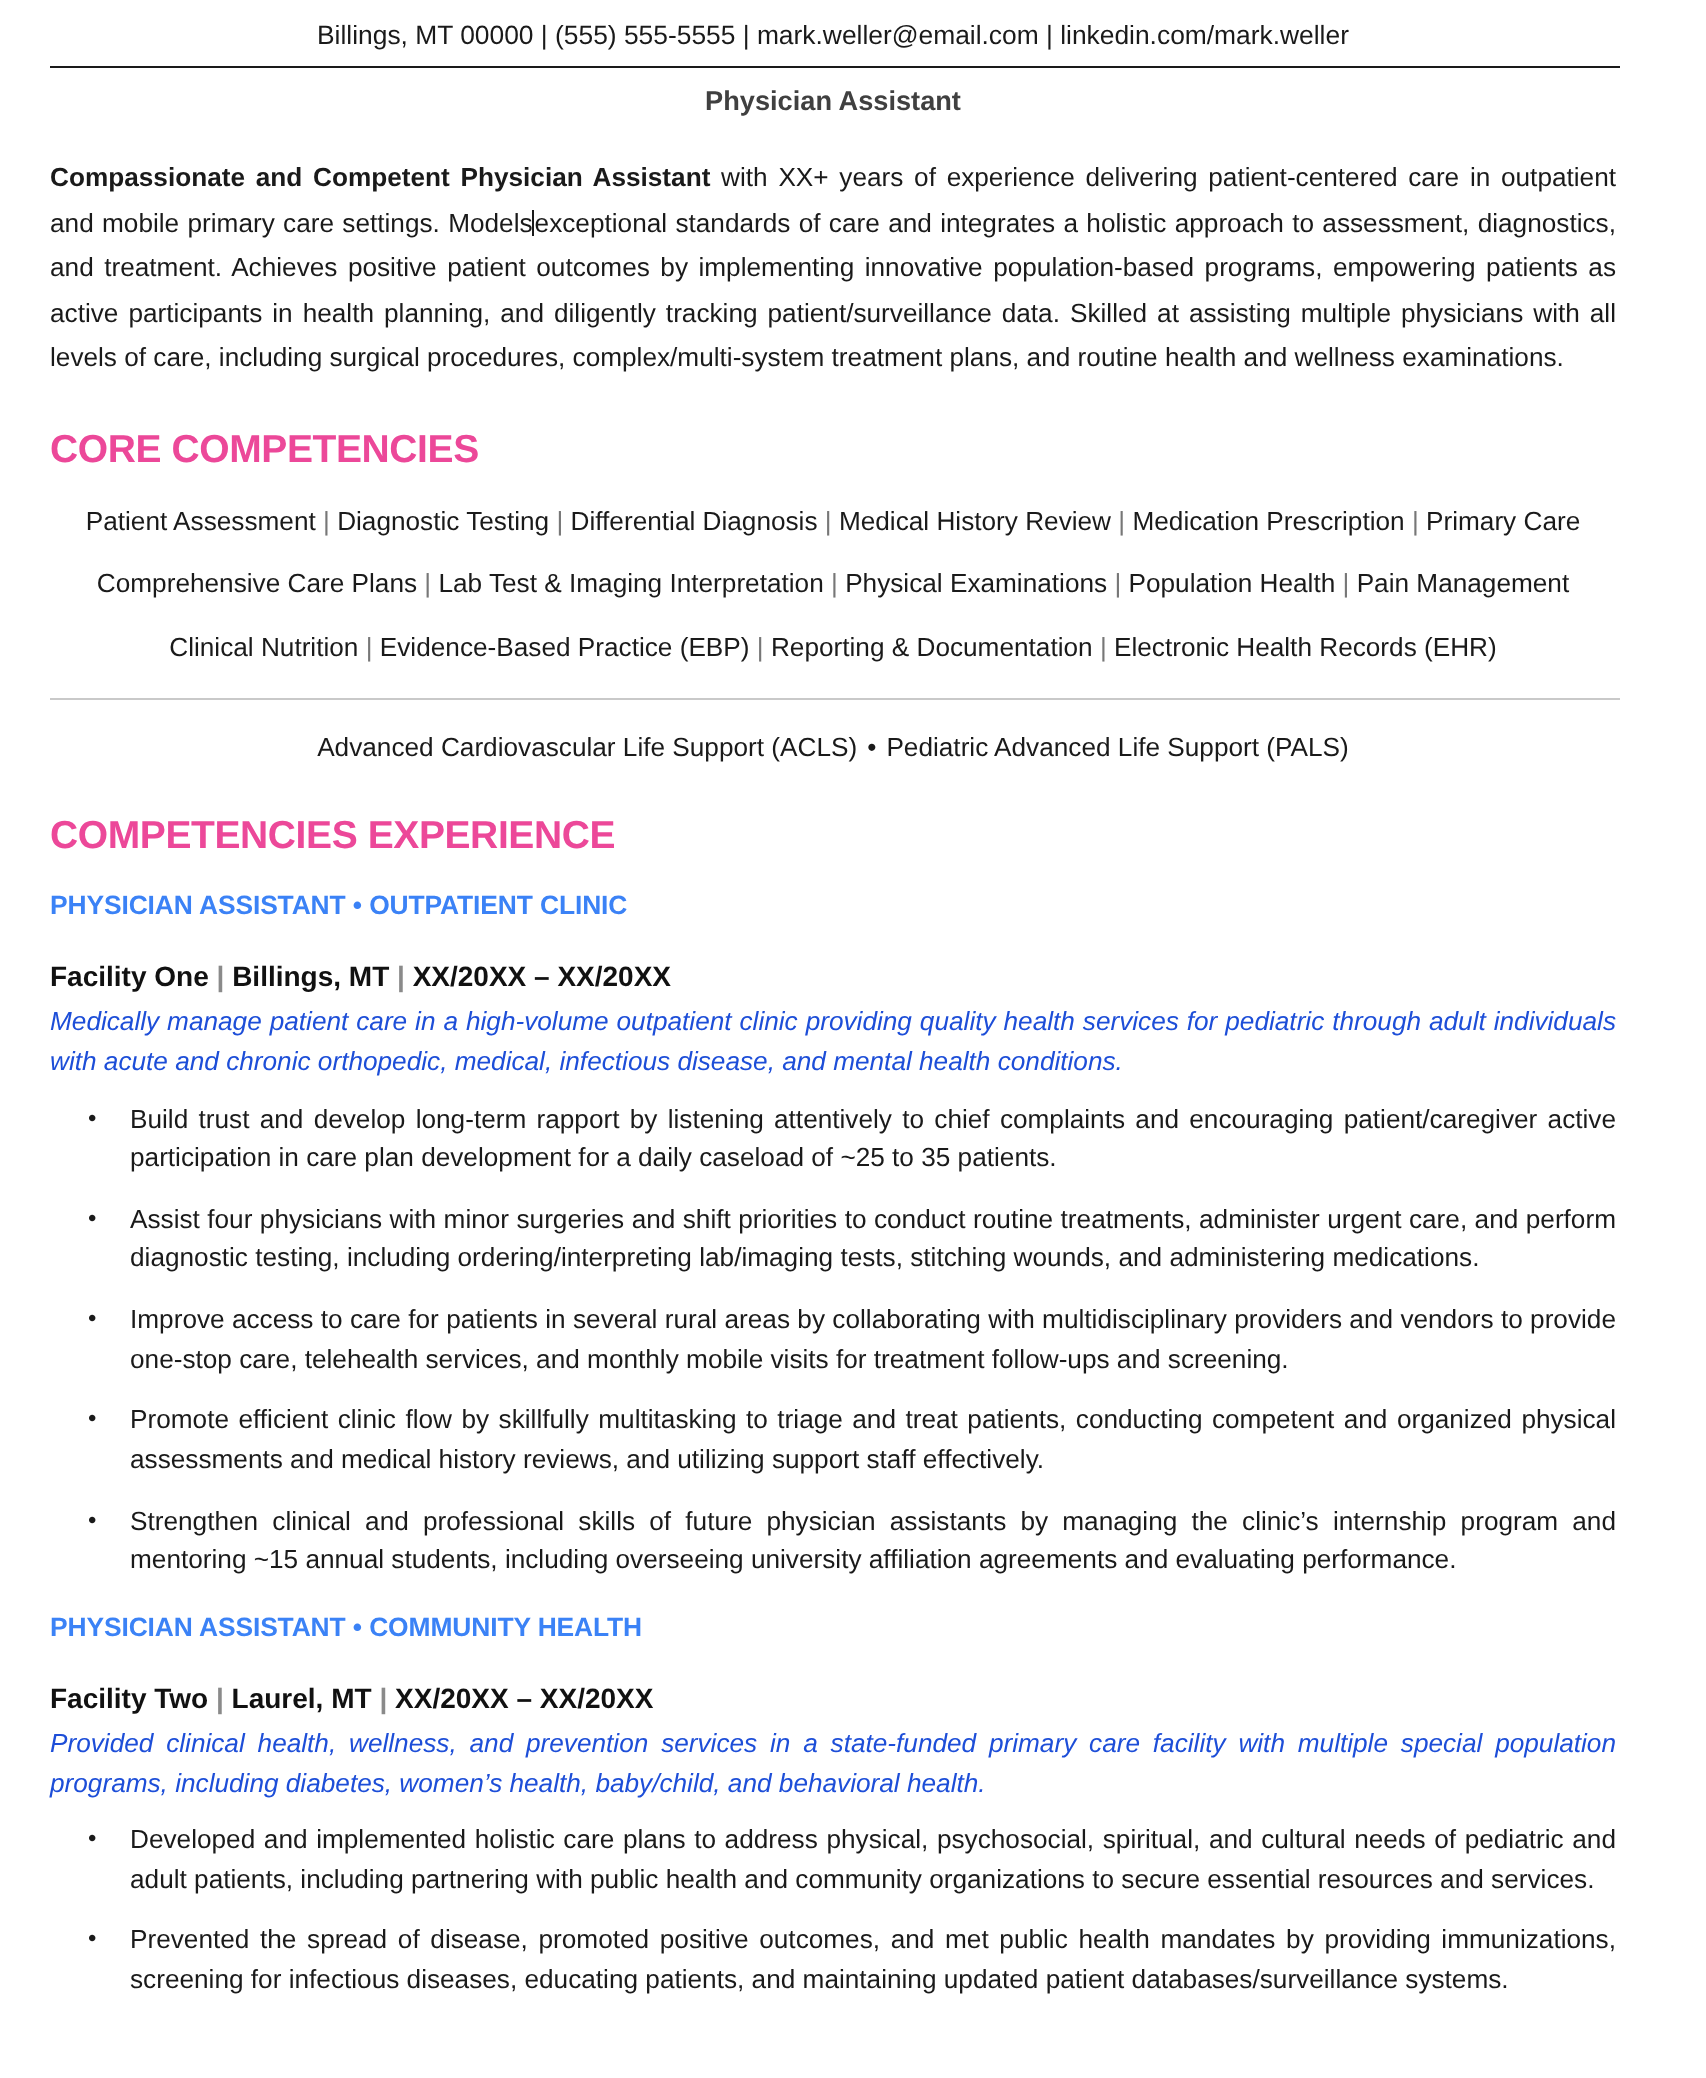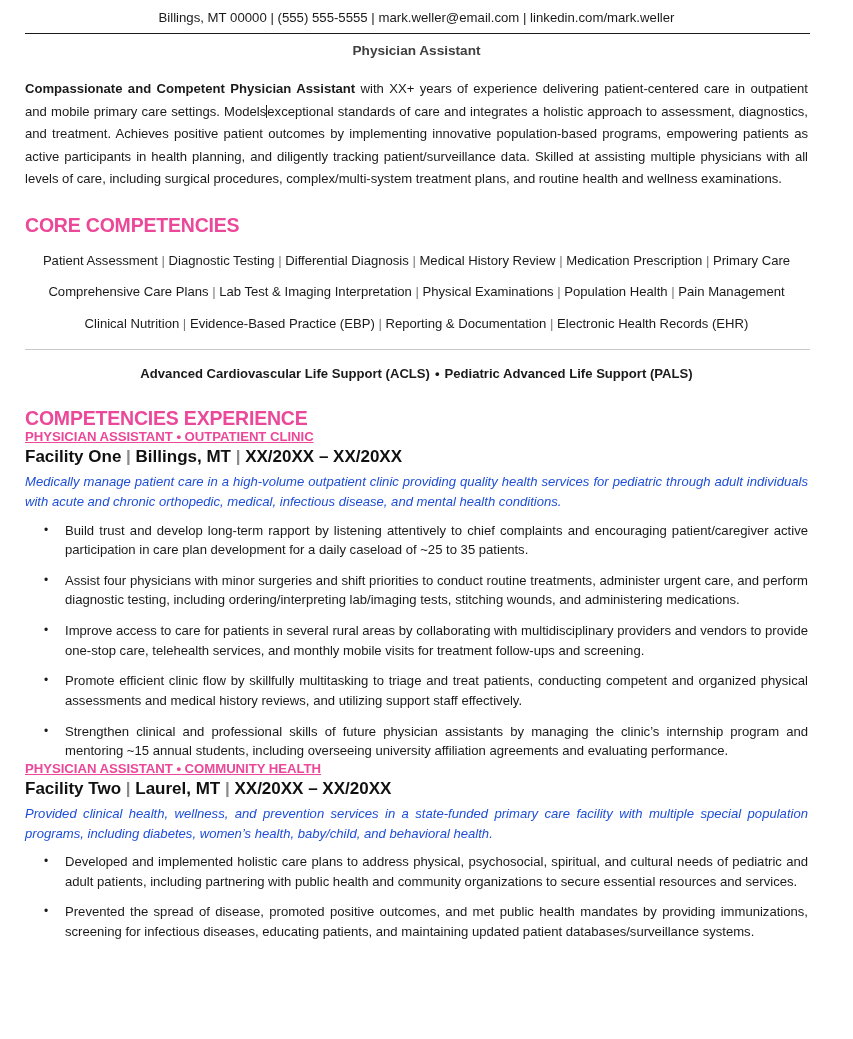--- a/index.html
+++ b/index.html
@@ -105,37 +105,36 @@
     color: #1a1a1a;
   }
   .comp-row:first-of-type { margin-top: 14px; }
   .sep { color: #777777; }
   .comp-divider-wrap { margin-top: 15px; }
   .certs-extra {
     text-align: center;
     font-size: 13.1px;
     margin-top: 16px;
     color: #1a1a1a;
-    font-weight: bold;
   }
   .dotsep { padding: 0 5px; }
 
   
   .job { margin-top: 0; }
   .job-head {
     font-size: 13.2px;
     font-weight: bold;
+    margin-top: 16px;
     letter-spacing: -0.05px;
-    color: #ec4899;
-    text-decoration: underline;
+    color: #3b82f6;
   }
   .job-sub {
-    font-size: 17px;
-    font-weight: bold;
-    margin-top: 3px;
+    font-size: 14px;
+    font-weight: bold;
+    margin-top: 20px;
     color: #111111;
   }
   .job-sub .sep { font-weight: bold; color: #8a8a8a; }
   .job-desc {
     font-size: 13.1px;
     font-style: italic;
     line-height: 1.5;
     margin-top: 5px;
     text-align: justify;
     width: 783px;

